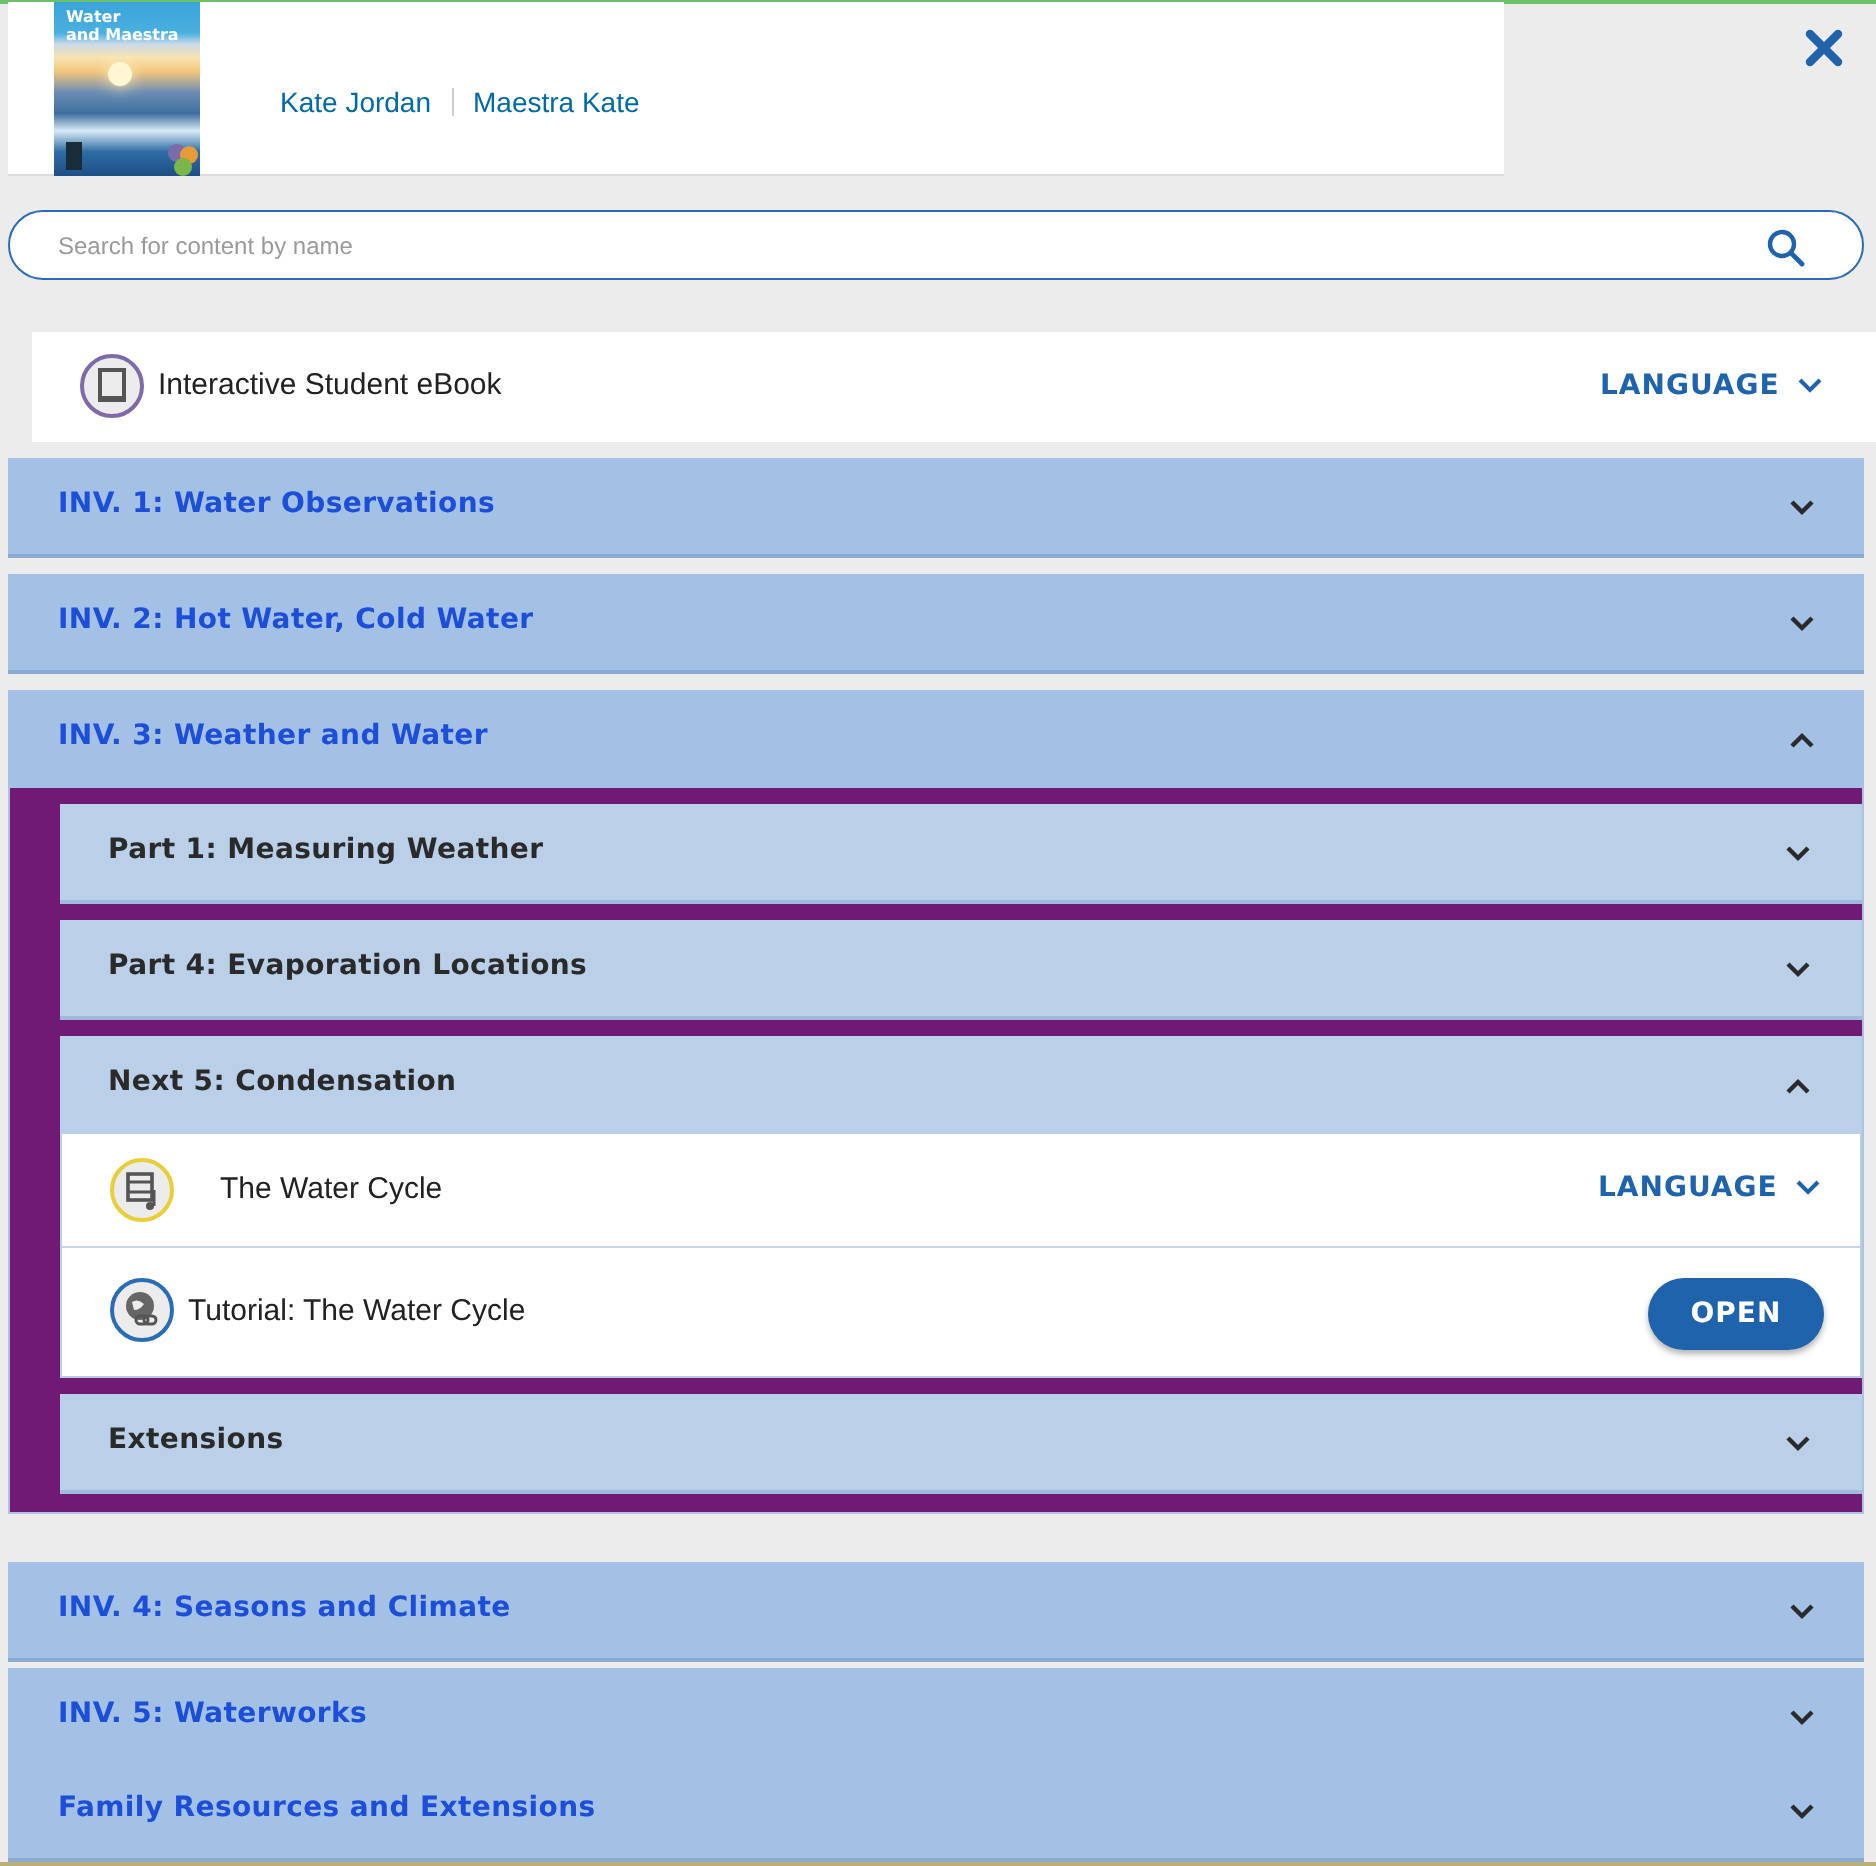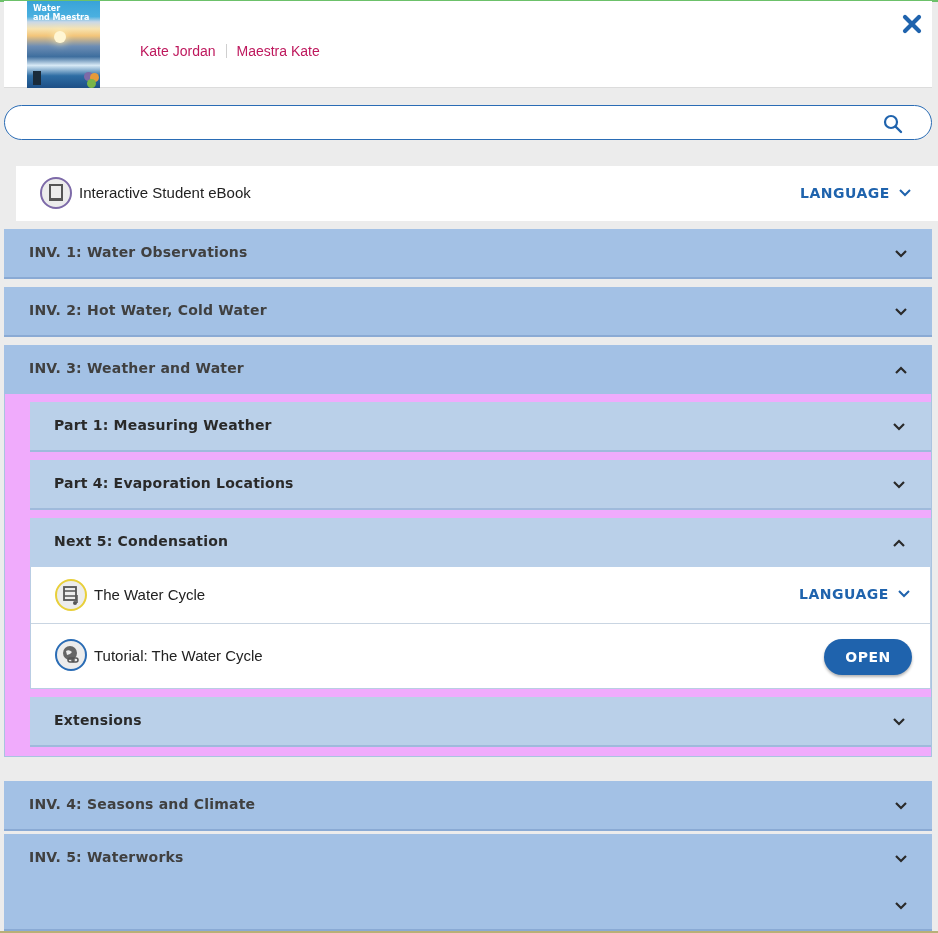--- a/index.html
+++ b/index.html
@@ -5,41 +5,41 @@
   * { box-sizing: border-box; margin: 0; padding: 0; }
   html, body { width: 938px; height: 933px; overflow: hidden; }
   body {
     background: #ececec;
     font-family: "DejaVu Sans", "Liberation Sans", sans-serif;
     color: #222;
     position: relative;
   }
   .top-accent { position: absolute; left: 0; top: 0; width: 938px; height: 2px; background: #6cc16a; }
   .header {
-    position: absolute; left: 4px; top: 1px; width: 928px; height: 87px;
+    position: absolute; left: 4px; top: 1px; width: 748px; height: 87px;
     background: #fff; border-bottom: 1px solid #dcdcdc;
   }
   .cover {
     position: absolute; left: 23px; top: 0; width: 73px; height: 87px;
     background: linear-gradient(180deg, #39a3d8 0%, #4ab0e0 18%, #c9d8e8 24%, #f7e3b0 32%, #f3c57a 40%, #6d8db4 52%, #3e6e9e 64%, #d8eaf6 74%, #2e6da4 86%, #1d4f86 100%);
     overflow: hidden;
   }
   .cover-title {
     position: absolute; left: 6px; top: 3px; color: #fff; font-weight: bold;
     font-size: 8px; line-height: 9px; font-family: "DejaVu Sans", sans-serif;
   }
   .cover-sun { position: absolute; left: 27px; top: 30px; width: 12px; height: 12px; border-radius: 50%; background: #fff6d4; box-shadow: 0 0 8px #fff0b8; }
   .cover-badge { position: absolute; width: 9px; height: 9px; border-radius: 50%; }
   .app-title {
     position: absolute; left: 136px; top: 14px; font-size: 20px;
     font-family: "Liberation Sans", sans-serif; color: #222; letter-spacing: 0.1px;
   }
   .subtitle {
     position: absolute; left: 136px; top: 42px; font-size: 14px;
-    font-family: "Liberation Sans", sans-serif; color: #be185d; display: flex; align-items: center;
+    font-family: "Liberation Sans", sans-serif; color: #0369a1; display: flex; align-items: center;
   }
   .subtitle .sep { display: inline-block; width: 1px; height: 14px; background: #cfcfcf; margin: 0 10px; }
   .close-btn { position: absolute; left: 898px; top: 13px; width: 20px; height: 20px; cursor: pointer; }
 
   .search {
     position: absolute; left: 4px; top: 105px; width: 928px; height: 35px;
     border: 1.5px solid #2a6cb5; border-radius: 18px; background: #fff;
   }
   .search input {
     position: absolute; left: 24px; top: 8px; width: 820px; height: 18px;
@@ -63,27 +63,27 @@
     font-family: "DejaVu Sans", sans-serif;
   }
   .chev { width: 12px; height: 8px; display: inline-block; }
 
   .acc {
     position: absolute; left: 4px; width: 928px; height: 50px;
     background: #a3c1e5; border-bottom: 2px solid #8aaad4; cursor: pointer;
   }
   .acc .lbl {
     position: absolute; left: 25px; top: 15px; font-weight: bold; font-size: 14px;
-    color: #404040; letter-spacing: 0.2px; font-family: "DejaVu Sans", sans-serif;
+    color: #1d4ed8; letter-spacing: 0.2px; font-family: "DejaVu Sans", sans-serif;
   }
   .acc .chv { position: absolute; left: 890px; top: 20px; width: 14px; height: 10px; }
 
   .inv3-body {
     position: absolute; left: 4px; top: 394px; width: 928px; height: 363px;
-    background: #f0abfc; border: 1px solid #a9c3e0; border-top: none; padding-left: 35px;
+    background: #701a75; border: 1px solid #a9c3e0; border-top: none; padding-left: 35px;
   }
   .part {
     position: absolute; left: 25px; width: 901px; height: 50px;
     background: #bad0e9; border-bottom: 2px solid #9fbadb; cursor: pointer;
   }
   .part .lbl {
     position: absolute; left: 24px; top: 15px; font-weight: bold; font-size: 14px;
     color: #2a2a2a; letter-spacing: 0.2px; font-family: "DejaVu Sans", sans-serif;
   }
   .part .chv { position: absolute; left: 862px; top: 20px; width: 14px; height: 10px; }
@@ -130,20 +130,21 @@
     <span>Maestra Kate</span>
   </div>
   <div class="close-btn">
     <svg width="20" height="20" viewBox="0 0 20 20">
       <path d="M3 3 L17 17 M17 3 L3 17" stroke="#1f63ad" stroke-width="4.2" stroke-linecap="round"></path>
     </svg>
   </div>
 </div>
 
 <div class="search">
+  <input type="text" placeholder="Search for content by name" style="">
   <svg class="search-icon" viewBox="0 0 20 20">
     <circle cx="8" cy="8" r="6" fill="none" stroke="#1f63ad" stroke-width="2.2"></circle>
     <line x1="12.5" y1="12.5" x2="18" y2="18" stroke="#1f63ad" stroke-width="2.4" stroke-linecap="round"></line>
   </svg>
 </div>
 
 <div class="ebook-row">
   <div class="ebook-icon">
     <svg width="28" height="28" viewBox="0 0 28 28">
       <rect x="8" y="6" width="12" height="15" fill="none" stroke="#555" stroke-width="2"></rect>
@@ -204,21 +205,21 @@
     <div class="res-row first">
       <div class="res-icon" style="top:12px;border:2px solid #e8cf3a;">
         <svg width="28" height="28" viewBox="0 0 28 28">
           <rect x="7" y="6" width="12" height="13" fill="none" stroke="#555" stroke-width="1.8"></rect>
           <line x1="7" y1="10" x2="19" y2="10" stroke="#555" stroke-width="1.5"></line>
           <line x1="7" y1="15" x2="19" y2="15" stroke="#555" stroke-width="1.5"></line>
           <circle cx="18" cy="22" r="2" fill="#555"></circle>
           <line x1="20" y1="22" x2="20" y2="14" stroke="#555" stroke-width="1.5"></line>
         </svg>
       </div>
-      <div class="res-label" style="top:19px;">The Water Cycle</div>
+      <div class="res-label" style="top:19px;margin-left:16px;">The Water Cycle</div>
       <div class="lang-btn" style="left:768px;top:19px;">
         <span>LANGUAGE</span>
         <svg class="chev" viewBox="0 0 12 8">
           <path d="M1 1 L6 6 L11 1" fill="none" stroke="#1f63ad" stroke-width="2"></path>
         </svg>
       </div>
     </div>
     <div class="res-row second">
       <div class="res-icon" style="top:15px;border:2px solid #2a6cb5;">
         <svg width="28" height="28" viewBox="0 0 28 28">
@@ -249,18 +250,19 @@
 </div>
 
 <div class="acc" style="top:792px;margin-top:42px;">
   <span class="lbl">INV. 5: Waterworks</span>
   <svg class="chv" viewBox="0 0 14 10">
       <path d="M2 2 L7 7 L12 2" fill="none" stroke="#2a2a2a" stroke-width="2.2"></path>
     </svg>
 </div>
 
 <div class="acc" style="top:881px;">
+  <span class="lbl">Family Resources and Extensions</span>
   <svg class="chv" viewBox="0 0 14 10">
       <path d="M2 2 L7 7 L12 2" fill="none" stroke="#2a2a2a" stroke-width="2.2"></path>
     </svg>
 </div>
 
 <div class="bottom-bar"></div>
 
 </body></html>

